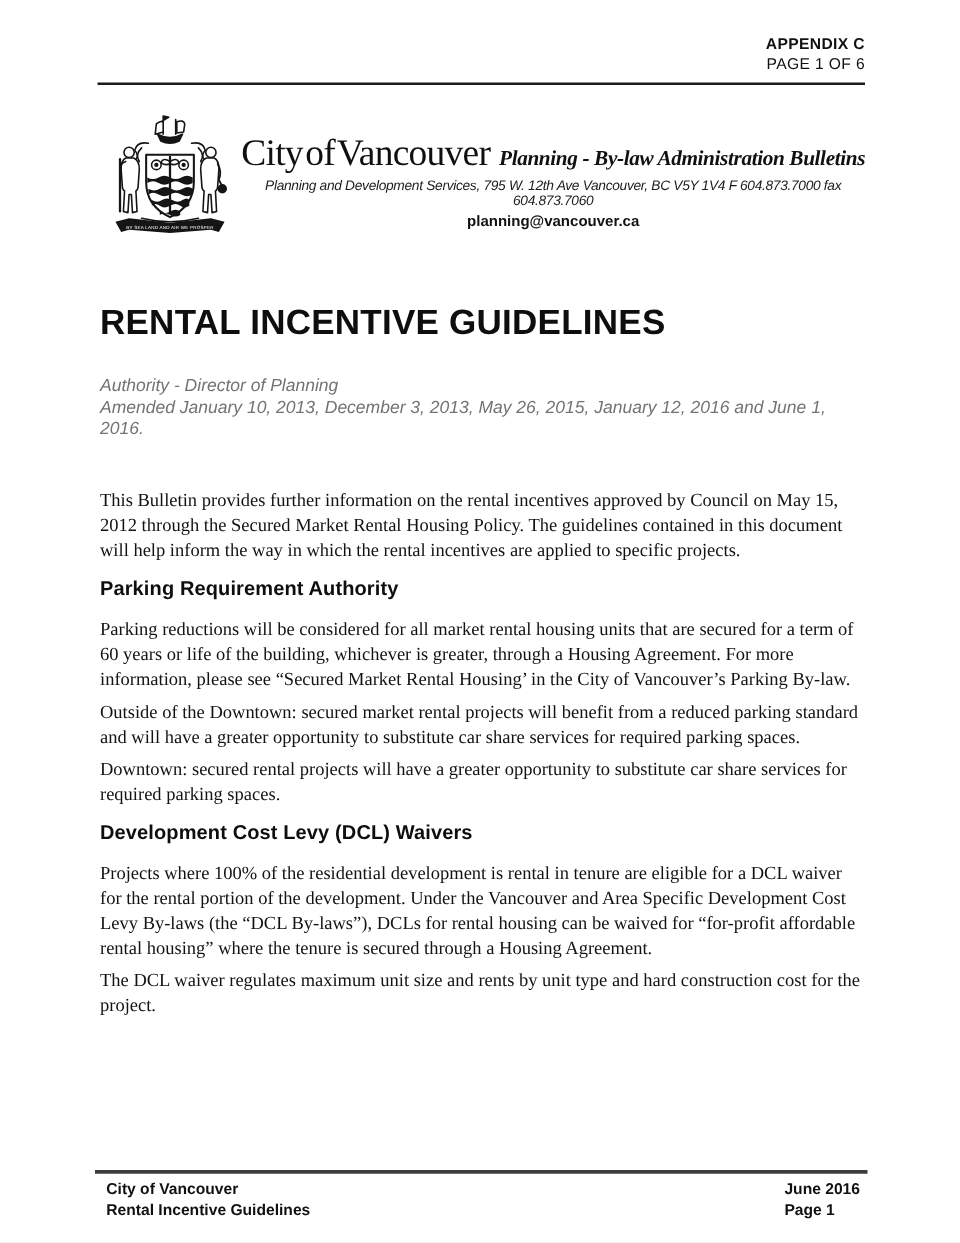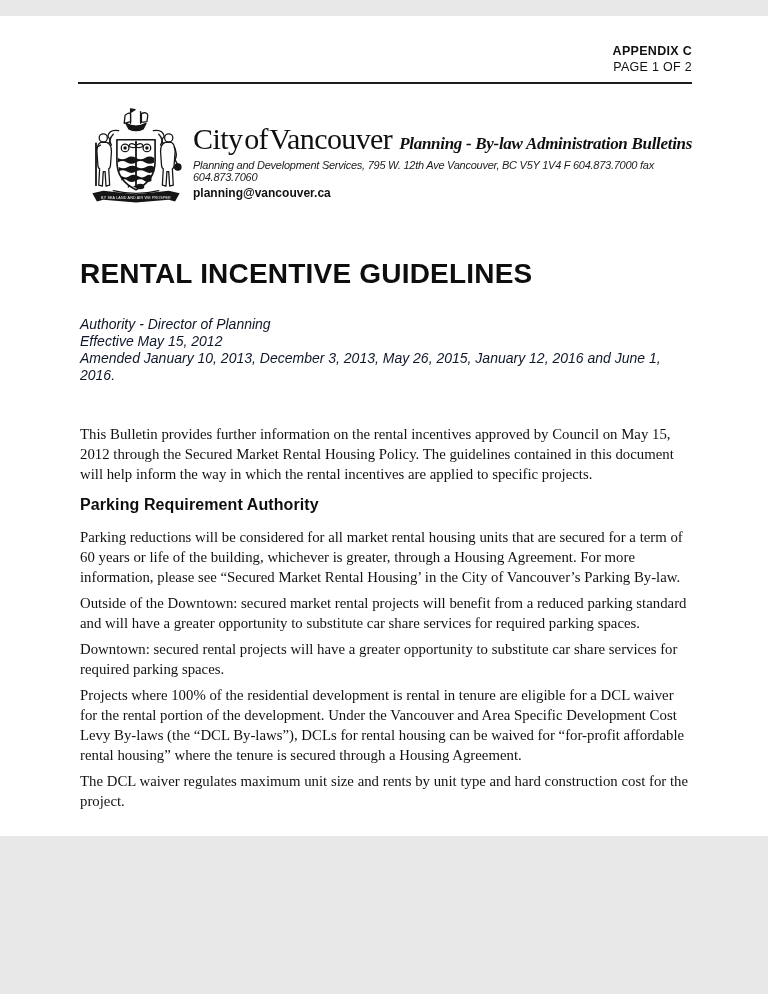--- a/index.html
+++ b/index.html
@@ -1,21 +1,21 @@
 <!DOCTYPE html>
 <html><head>
 <meta charset="utf-8">
 <style>
   * { margin: 0; padding: 0; box-sizing: border-box; }
   html, body { background: #e8e8e8; }
   .page {
     position: relative;
     width: 768px;
-    height: 820px;
-    margin: 16px auto;
+    height: 994px;
+    margin: 0 auto;
     background: #ffffff;
     color: #141414;
     overflow: hidden;
     font-family: "Liberation Serif", serif;
   }
 
   
   .appendix {
     margin: 0 76px 0 80px;
     padding-top: 27px;
@@ -31,20 +31,21 @@
     margin: 7px 76px 0 78px;
     height: 2px;
     background: #1c1c1c;
   }
 
   
   .letterhead {
     margin: 21px 76px 0 86px;
     display: flex;
     align-items: flex-start;
+    text-align: center;
   }
   .crest { flex: 0 0 auto; }
   .lh-text { margin-left: 7px; padding-top: 17px; }
   .org-line { white-space: nowrap; }
   .org-name {
     font-family: "Liberation Serif", serif;
     font-size: 30px;
     font-weight: normal;
     letter-spacing: -0.6px;
     word-spacing: -5px;
@@ -84,21 +85,21 @@
     line-height: 33px;
     letter-spacing: 0.2px;
     color: #0e0e0e;
   }
   .doc-meta {
     margin: 26px 76px 0 80px;
     font-family: "Liberation Sans", sans-serif;
     font-style: italic;
     font-size: 14px;
     line-height: 17px;
-    color: #0f172a;
+    color: #737373;
   }
 
   
   .body-par {
     margin: 0 0 6px 80px;
     width: 614px;
     font-family: "Liberation Serif", serif;
     font-size: 14.8px;
     line-height: 20px;
     color: #121212;
@@ -130,21 +131,21 @@
   }
   .footer-right { }
 </style>
 </head>
 <body>
 
 <div class="page">
 
   <div class="appendix">
     <div class="line1">APPENDIX C</div>
-    <div class="line2">PAGE 1 OF 2</div>
+    <div class="line2">PAGE 1 OF 6</div>
   </div>
   <div class="top-rule"></div>
 
   <div class="letterhead">
     <svg class="crest" width="100" height="104" viewBox="0 0 110 114" aria-hidden="true">
       <g stroke="#151515" stroke-width="1.4" fill="none" stroke-linecap="round" stroke-linejoin="round">
 
         <path d="M44 20 q11 6 22 0 l-3 6 q-8 4 -16 0 z" fill="#151515"></path>
         <line x1="49" y1="8" x2="49" y2="20"></line>
         <line x1="60" y1="7" x2="60" y2="20"></line>
@@ -197,31 +198,31 @@
       </div>
       <div class="org-address">Planning and Development Services, 795 W. 12th Ave Vancouver, BC V5Y 1V4 F 604.873.7000 fax 604.873.7060</div>
       <div class="org-email">planning@vancouver.ca</div>
     </div>
   </div>
 
   <h1 class="doc-title">RENTAL INCENTIVE GUIDELINES</h1>
 
   <div class="doc-meta">
     <div>Authority - Director of Planning</div>
-    <div>Effective May 15, 2012</div>
     <div>Amended January 10, 2013, December 3, 2013, May 26, 2015, January 12, 2016 and June 1, 2016.</div>
   </div>
 
   <p class="body-par intro">This Bulletin provides further information on the rental incentives approved by Council on May 15, 2012 through the Secured Market Rental Housing Policy.  The guidelines contained in this document will help inform the way in which the rental incentives are applied to specific projects.</p>
 
   <h2 class="sec-head">Parking Requirement Authority</h2>
   <p class="body-par">Parking reductions will be considered for all market rental housing units that are secured for a term of 60 years or life of the building, whichever is greater, through a Housing Agreement. For more information, please see “Secured Market Rental Housing’ in the City of Vancouver’s Parking By-law.</p>
   <p class="body-par">Outside of the Downtown: secured market rental projects will benefit from a reduced parking standard and will have a greater opportunity to substitute car share services for required parking spaces.</p>
   <p class="body-par">Downtown: secured rental projects will have a greater opportunity to substitute car share services for required parking spaces.</p>
 
+  <h2 class="sec-head">Development Cost Levy (DCL) Waivers</h2>
   <p class="body-par">Projects where 100% of the residential development is rental in tenure are eligible for a DCL waiver for the rental portion of the development. Under the Vancouver and Area Specific Development Cost Levy By-laws (the “DCL By-laws”), DCLs for rental housing can be waived for “for-profit affordable rental housing” where the tenure is secured through a Housing Agreement.</p>
   <p class="body-par">The DCL waiver regulates maximum unit size and rents by unit type and hard construction cost for the project.</p>
 
   <div class="footer">
     <div class="footer-rule"></div>
     <div class="footer-row">
       <div class="footer-left">
         <div>City of Vancouver</div>
         <div>Rental Incentive Guidelines</div>
       </div>

